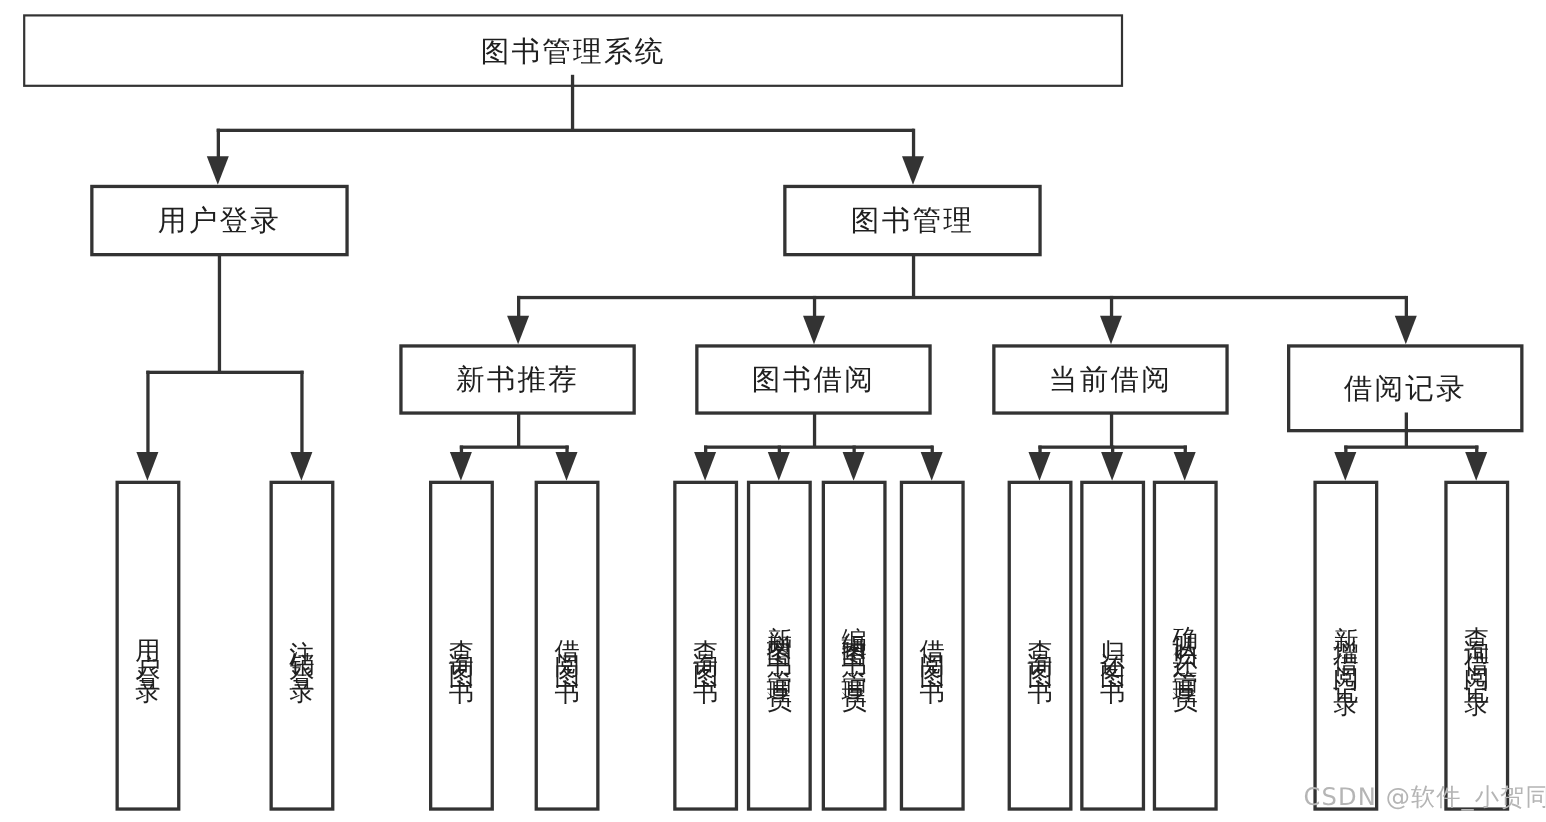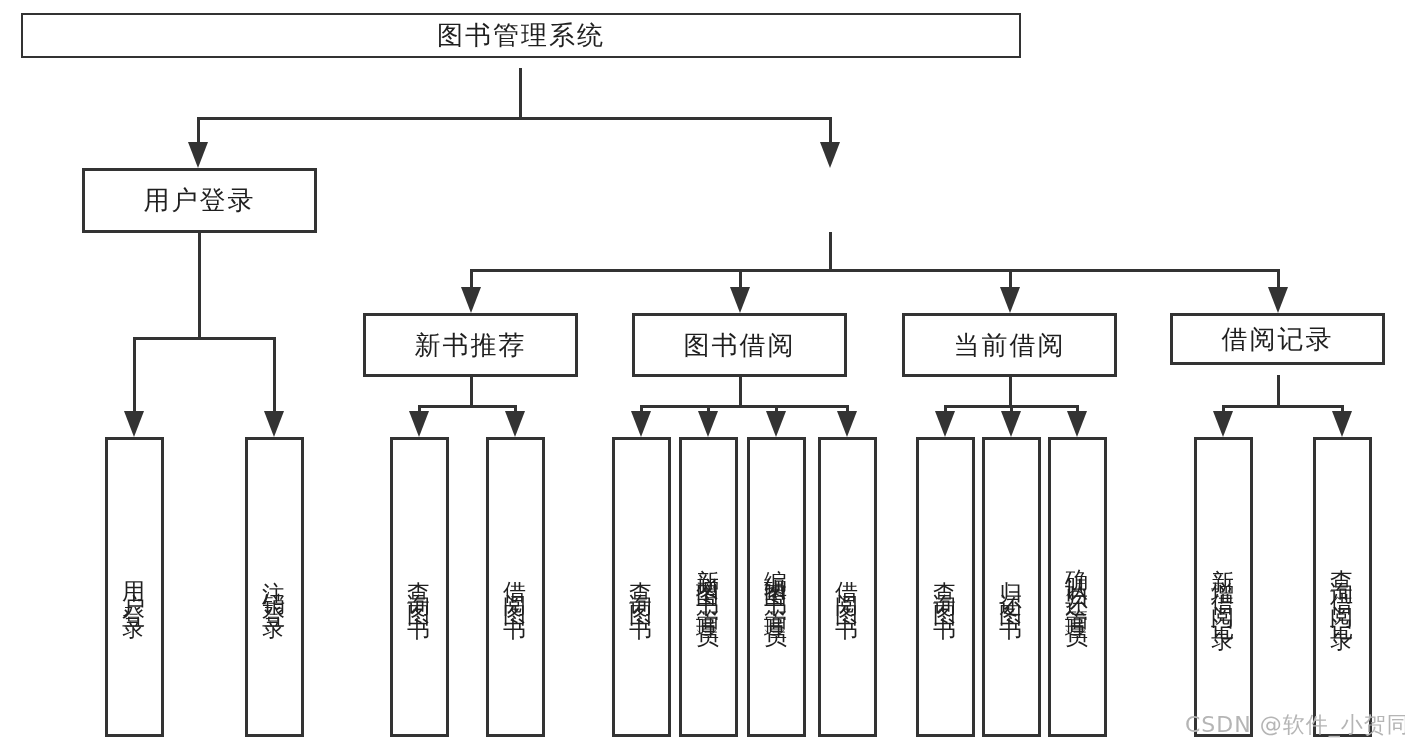--- a/index.html
+++ b/index.html
@@ -28,30 +28,31 @@
   .watermark{
     position:absolute;left:1185px;top:710px;font-size:22px;color:#b5b5b5;
     letter-spacing:1px;white-space:nowrap;
   }
 </style>
 </head>
 <body>
 
 <div class="diagram">
 
-  <div class="box root" style="left:21px;top:13px;width:1000px;height:45px">图书管理系统</div>
+  <div class="box root" style="left:21px;top:13px;width:1000px;height:66px">图书管理系统</div>
 
   <div class="vline" style="left:519px;top:68px;height:50px"></div>
   <div class="hline" style="left:197px;top:117px;width:634px"></div>
   <div class="vline" style="left:197px;top:117px;height:30px"></div>
   <div class="arrow" style="left:188px;top:142px"></div>
   <div class="vline" style="left:829px;top:117px;height:30px"></div>
   <div class="arrow" style="left:820px;top:142px"></div>
 
   <div class="box" style="left:82px;top:168px;width:235px;height:65px">用户登录</div>
+  <div class="box" style="left:712px;top:168px;width:235px;height:65px">图书管理</div>
 
   <div class="vline" style="left:198px;top:231px;height:108px"></div>
   <div class="hline" style="left:133px;top:337px;width:143px"></div>
   <div class="vline" style="left:133px;top:337px;height:78px"></div>
   <div class="arrow" style="left:124px;top:411px"></div>
   <div class="vline" style="left:273px;top:337px;height:78px"></div>
   <div class="arrow" style="left:264px;top:411px"></div>
 
   <div class="vline" style="left:829px;top:232px;height:39px"></div>
   <div class="hline" style="left:470px;top:269px;width:808px"></div>
@@ -60,21 +61,21 @@
   <div class="vline" style="left:739px;top:269px;height:22px"></div>
   <div class="arrow" style="left:730px;top:287px"></div>
   <div class="vline" style="left:1009px;top:269px;height:22px"></div>
   <div class="arrow" style="left:1000px;top:287px"></div>
   <div class="vline" style="left:1277px;top:269px;height:22px"></div>
   <div class="arrow" style="left:1268px;top:287px"></div>
 
   <div class="box" style="left:363px;top:313px;width:215px;height:64px">新书推荐</div>
   <div class="box" style="left:902px;top:313px;width:215px;height:64px">当前借阅</div>
   <div class="box" style="left:632px;top:313px;width:215px;height:64px">图书借阅</div>
-  <div class="box" style="left:1170px;top:313px;width:215px;height:52px">借阅记录</div>
+  <div class="box" style="left:1170px;top:313px;width:215px;height:80px">借阅记录</div>
 
   <div class="vline" style="left:470px;top:375px;height:32px"></div>
   <div class="hline" style="left:418px;top:405px;width:99px"></div>
   <div class="vline" style="left:739px;top:375px;height:32px"></div>
   <div class="hline" style="left:640px;top:405px;width:208px"></div>
   <div class="vline" style="left:1009px;top:375px;height:32px"></div>
   <div class="hline" style="left:944px;top:405px;width:135px"></div>
   <div class="vline" style="left:1277px;top:375px;height:32px"></div>
   <div class="hline" style="left:1222px;top:405px;width:122px"></div>
 

